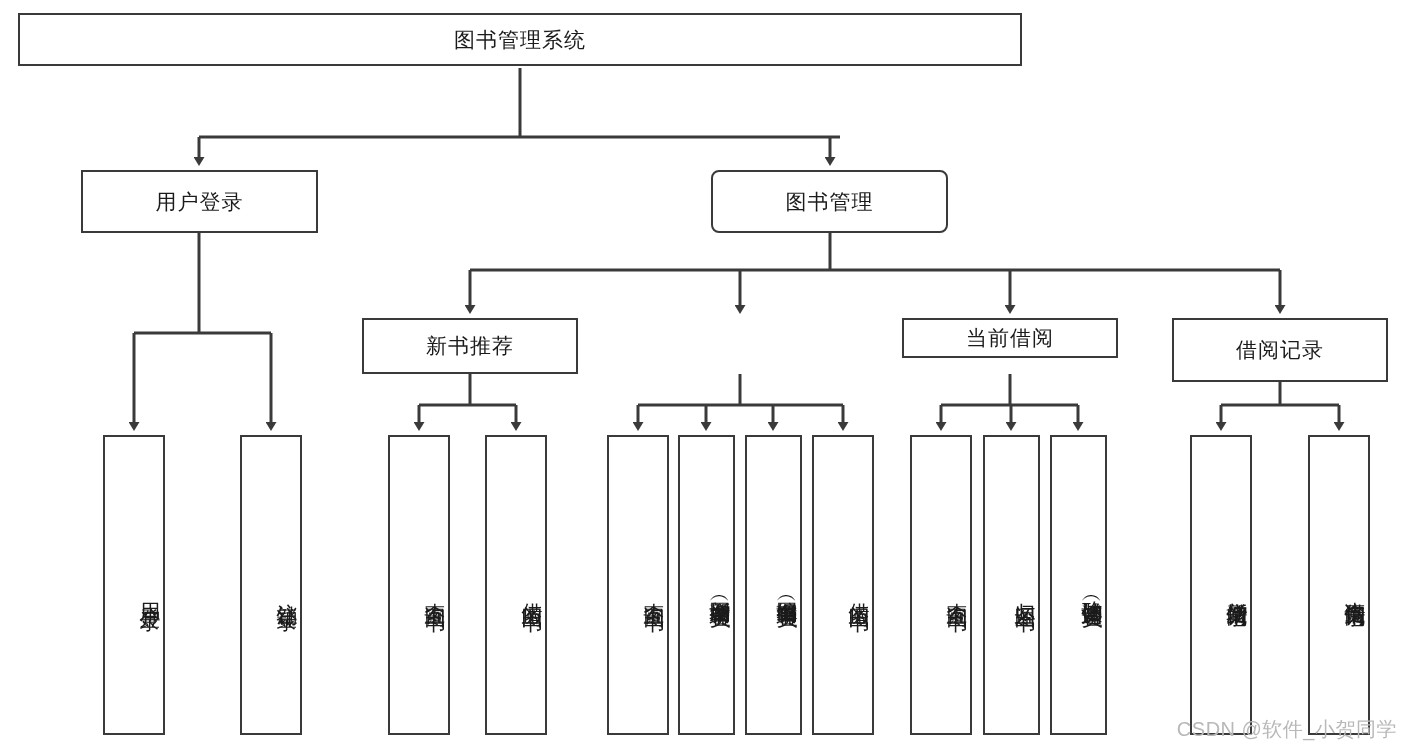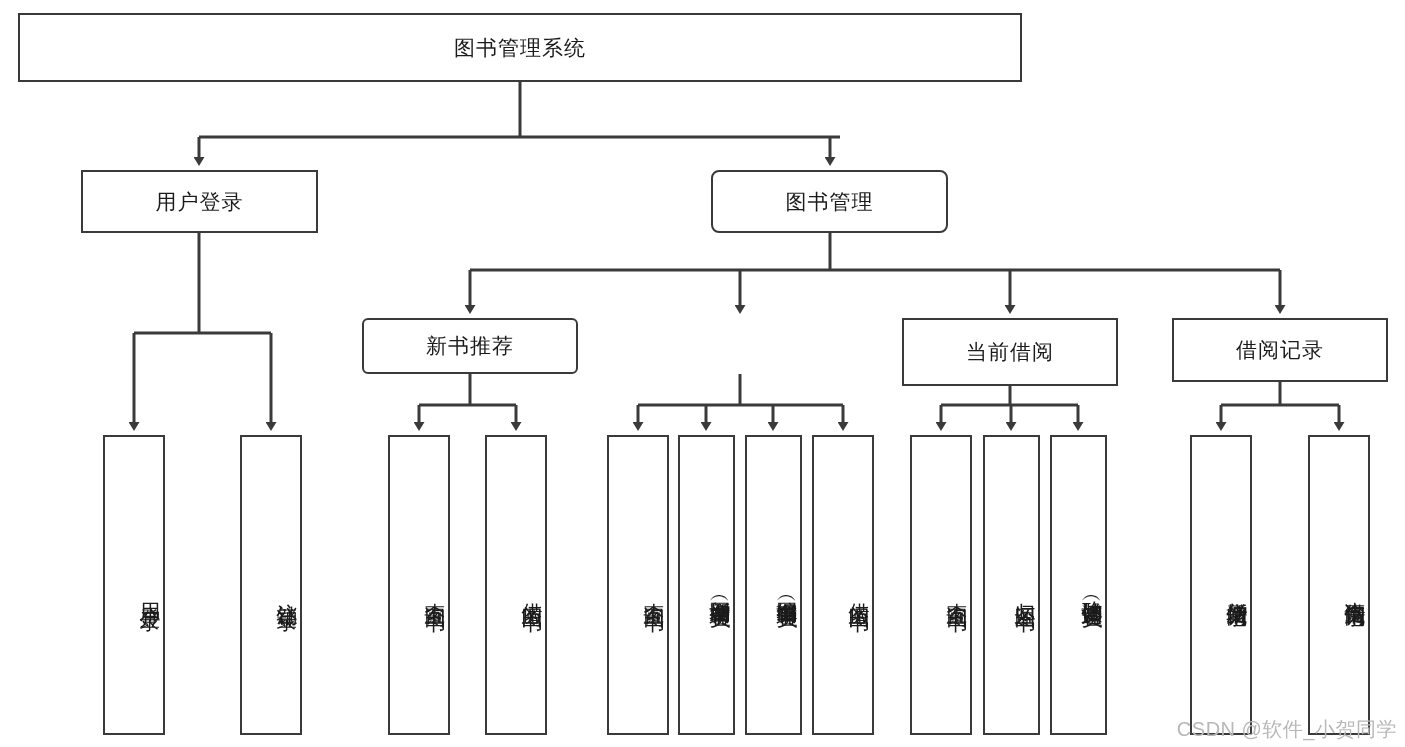--- a/index.html
+++ b/index.html
@@ -115,27 +115,27 @@
       <path d="M1011,405 L1011,423" marker-end="url(#arrow)"></path>
       <path d="M1078,405 L1078,423" marker-end="url(#arrow)"></path>
 
       <path d="M1280,374 L1280,405"></path>
       <path d="M1221,405 L1339,405"></path>
       <path d="M1221,405 L1221,423" marker-end="url(#arrow)"></path>
       <path d="M1339,405 L1339,423" marker-end="url(#arrow)"></path>
     </g>
   </svg>
 
-  <div class="node horiz" style="left: 18px; top: 13px; width: 1004px; height: 69px;">图书管理系统</div>
+  <div class="node horiz" style="left: 18px; top: 13px; width: 1004px; height: 53px;">图书管理系统</div>
 
   <div class="node horiz" style="left: 81px; top: 170px; width: 237px; height: 63px;">用户登录</div>
   <div class="node horiz" style="left: 711px; top: 170px; width: 237px; height: 63px; border-radius: 8px;">图书管理</div>
 
-  <div class="node horiz" style="left: 362px; top: 318px; width: 216px; height: 56px; border-radius: 6px;">新书推荐</div>
-  <div class="node horiz" style="left: 902px; top: 318px; width: 216px; height: 68px;">当前借阅</div>
+  <div class="node horiz" style="left: 362px; top: 318px; width: 216px; height: 56px;">新书推荐</div>
+  <div class="node horiz" style="left: 902px; top: 318px; width: 216px; height: 40px;">当前借阅</div>
   <div class="node horiz" style="left: 1172px; top: 318px; width: 216px; height: 64px;">借阅记录</div>
 
   <div class="node vert" style="left: 103px; top: 435px; width: 62px; height: 300px;">用户登录</div>
   <div class="node vert" style="left: 240px; top: 435px; width: 62px; height: 300px;">注销登录</div>
   <div class="node vert" style="left: 388px; top: 435px; width: 62px; height: 300px;">查询图书</div>
   <div class="node vert" style="left: 485px; top: 435px; width: 62px; height: 300px;">借阅图书</div>
   <div class="node vert" style="left: 607px; top: 435px; width: 62px; height: 300px;">查询图书</div>
   <div class="node vert tall-text" style="left: 678px; top: 435px; width: 57px; height: 300px;">新增图书（管理员）</div>
   <div class="node vert tall-text" style="left: 745px; top: 435px; width: 57px; height: 300px;">编辑图书（管理员）</div>
   <div class="node vert" style="left: 812px; top: 435px; width: 62px; height: 300px;">借阅图书</div>

